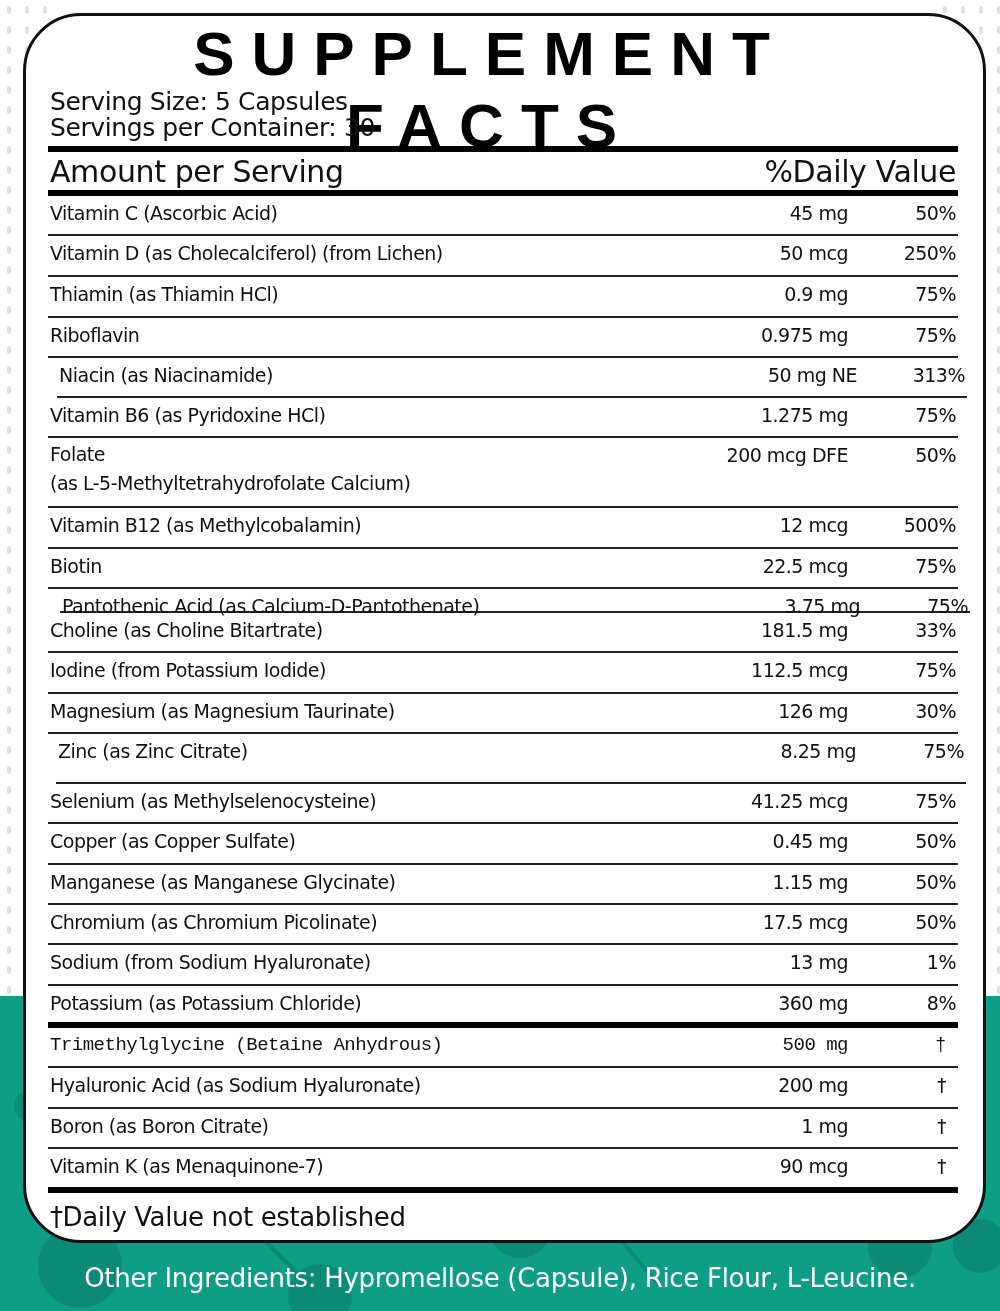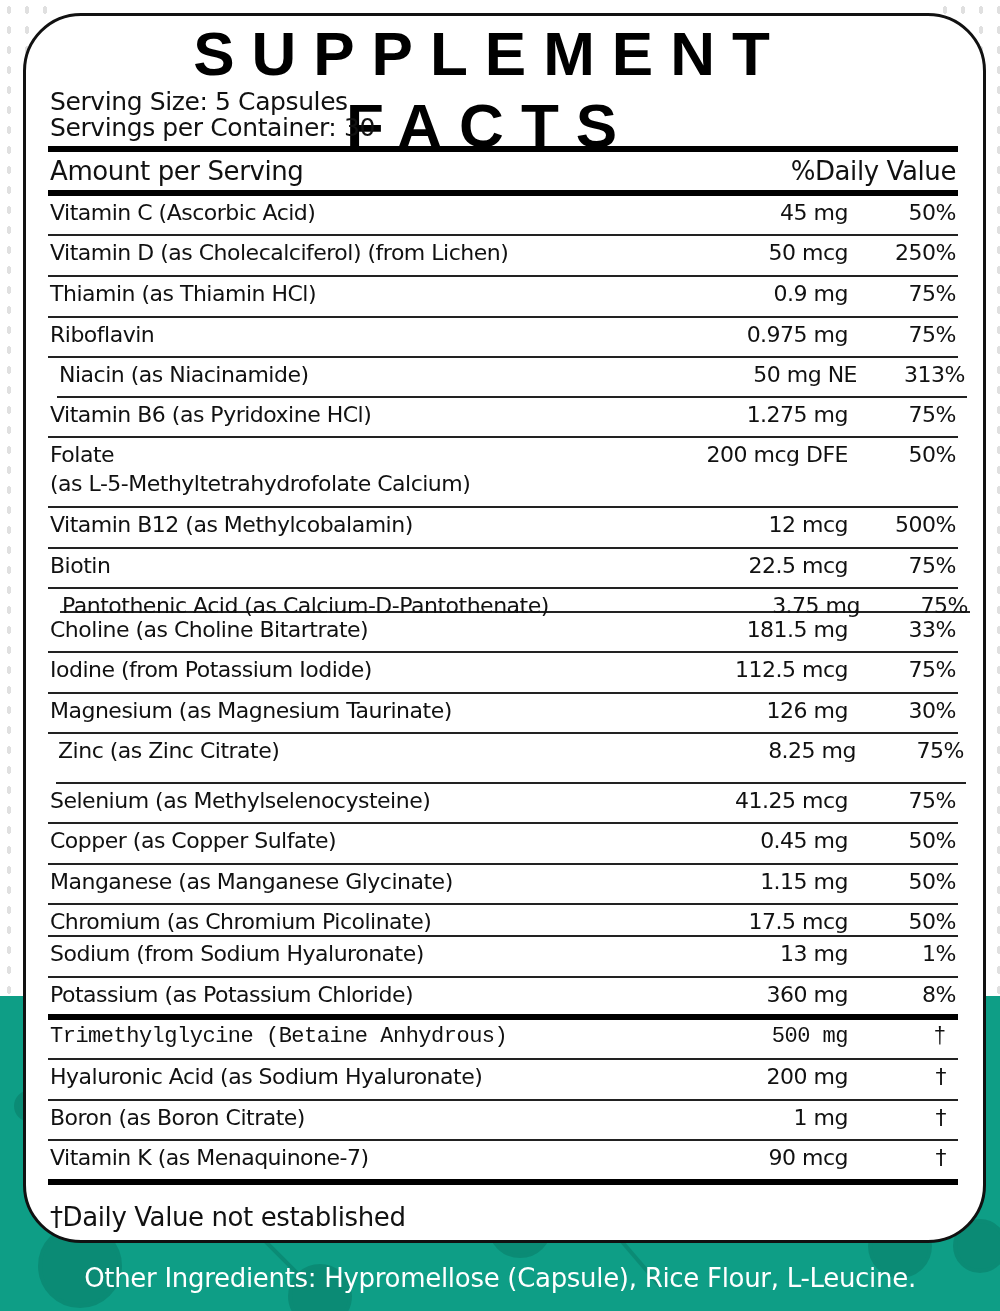--- a/index.html
+++ b/index.html
@@ -40,27 +40,27 @@
     }
     .serving {
       position: absolute; left: 50px; font-size: 25px; line-height: 27px;
       font-family: "DejaVu Sans", sans-serif;
       letter-spacing: -0.4px;
     }
     .rule-thick { position: absolute; left: 48px; width: 910px; height: 6px; background: #000; }
     .hdr-row {
       position: absolute; left: 50px; width: 906px; top: 152px; height: 38px;
       display: flex; justify-content: space-between; align-items: center;
-      font-size: 26px; letter-spacing: -0.4px;
+      font-size: 30px; letter-spacing: -0.4px;
     }
     .rows { position: absolute; left: 48px; top: 196px; width: 910px; }
     .row {
       position: relative; width: 910px;
       border-bottom: 2px solid #222;
-      font-size: 22px; letter-spacing: -0.5px;
+      font-size: 19px; letter-spacing: -0.5px;
     }
     .row .name { position: absolute; left: 2px; top: 2px; line-height: 30px; white-space: nowrap; }
     .row .amt  { position: absolute; right: 110px; top: 2px; line-height: 30px; white-space: nowrap; text-align: right; }
     .row .dv   { position: absolute; right: 2px; top: 2px; line-height: 30px; white-space: nowrap; text-align: right; }
     .row.thick-bottom { border-bottom: 6px solid #000; }
     .row.dagger .dv { right: 12px; }
     .footnote {
       position: absolute; left: 50px; top: 1200px; font-size: 26px; letter-spacing: -0.4px;
       line-height: 34px;
     }
@@ -198,21 +198,21 @@
   <div class="row" style="height:41px;">
     <span class="name">Copper (as Copper Sulfate)</span>
     <span class="amt">0.45 mg</span>
     <span class="dv">50%</span>
   </div>
   <div class="row" style="height:40px;">
     <span class="name">Manganese (as Manganese Glycinate)</span>
     <span class="amt">1.15 mg</span>
     <span class="dv">50%</span>
   </div>
-  <div class="row" style="height:32px;">
+  <div class="row" style="height:40px;">
     <span class="name">Chromium (as Chromium Picolinate)</span>
     <span class="amt">17.5 mcg</span>
     <span class="dv">50%</span>
   </div>
   <div class="row" style="height:41px;">
     <span class="name">Sodium (from Sodium Hyaluronate)</span>
     <span class="amt">13 mg</span>
     <span class="dv">1%</span>
   </div>
   <div class="row thick-bottom" style="height:42px;">

